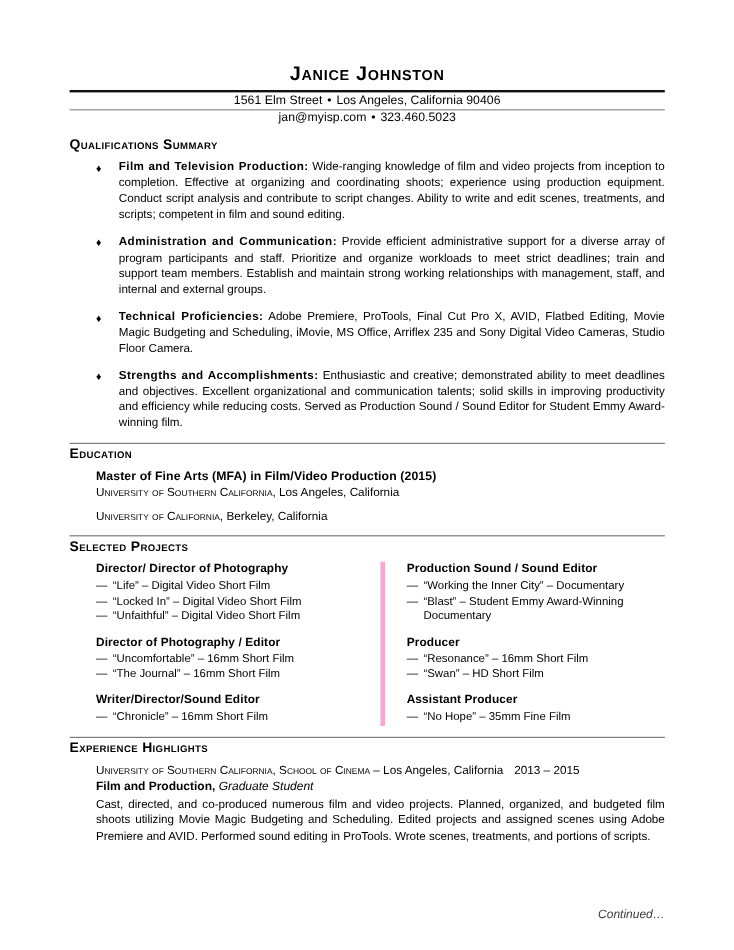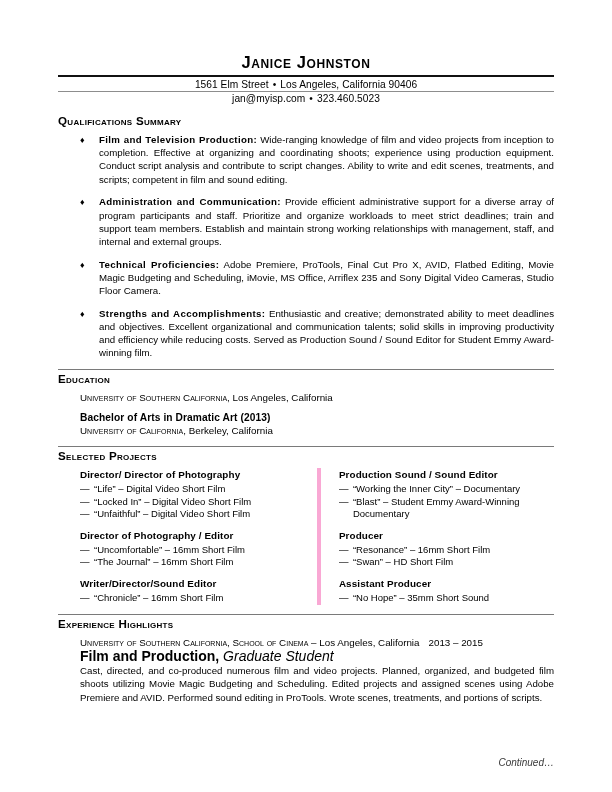--- a/index.html
+++ b/index.html
@@ -163,21 +163,21 @@
   
   .exp-body { padding-left: 22px; padding-top: 3px; }
   .exp-org {
     font-size: 9.8px;
     font-variant: small-caps;
     line-height: 13.5px;
   }
   .exp-org .loc { font-variant: normal; text-align: right; }
   .exp-org .dates { font-variant: normal; padding-left: 9px; }
   .exp-title {
-    font-size: 14px;
+    font-size: 10px;
     line-height: 14px;
     font-weight: bold;
     padding-bottom: 1px;
   }
   .exp-title .role {
     font-weight: normal;
     font-style: italic;
   }
   .exp-desc {
     font-size: 9.7px;
@@ -235,25 +235,25 @@
 
       </div>
     </div>
 
     <div class="section">
       <div class="section-rule"></div>
       <div class="section-title">Education</div>
       <div class="edu-list">
 
         <div class="edu-entry">
+          <div class="edu-degree">Master of Fine Arts (MFA) in Film/Video Production (2015)</div>
           <div class="edu-school"><span>University of Southern California</span><span class="loc">, Los Angeles, California</span></div>
         </div>
 
         <div class="edu-entry">
-          <div class="edu-degree">Bachelor of Arts in Dramatic Art (2013)</div>
           <div class="edu-school"><span>University of California</span><span class="loc">, Berkeley, California</span></div>
         </div>
 
       </div>
     </div>
 
     <div class="section">
       <div class="section-rule"></div>
       <div class="section-title">Selected Projects</div>
 
@@ -290,21 +290,21 @@
           </div>
 
           <div class="proj-group">
             <div class="proj-role">Producer</div>
             <div class="proj-item"><span class="proj-dash">—</span><span>“Resonance” – 16mm Short Film</span></div>
             <div class="proj-item"><span class="proj-dash">—</span><span>“Swan” – HD Short Film</span></div>
           </div>
 
           <div class="proj-group">
             <div class="proj-role">Assistant Producer</div>
-            <div class="proj-item"><span class="proj-dash">—</span><span>“No Hope” – 35mm Short Sound</span></div>
+            <div class="proj-item"><span class="proj-dash">—</span><span>“No Hope” – 35mm Fine Film</span></div>
           </div>
 
         </div>
 
       </div>
     </div>
 
     <div class="section">
       <div class="section-rule"></div>
       <div class="section-title">Experience Highlights</div>

